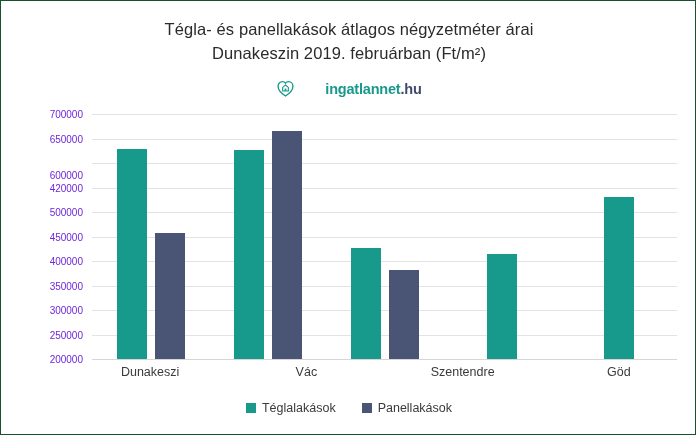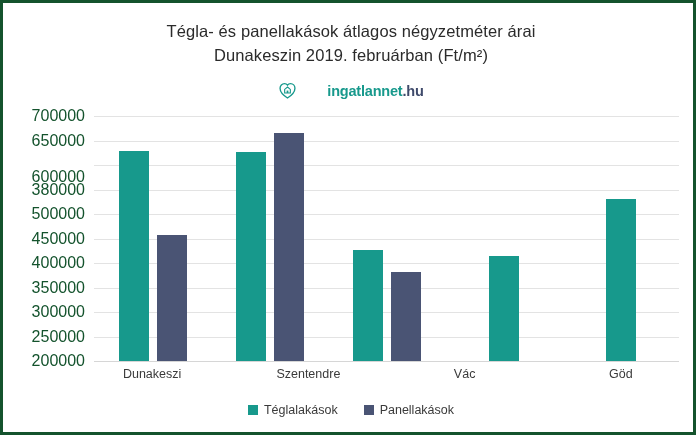--- a/index.html
+++ b/index.html
@@ -9,21 +9,21 @@
     background: #ffffff;
   }
   body {
     font-family: "Liberation Sans", sans-serif;
   }
   #chart-frame {
     position: relative;
     width: 696px;
     height: 435px;
     background: #ffffff;
-    border: 3px solid #14532d;
+    border: 1px solid #14532d;
     overflow: hidden;
   }
 
   
   #title-block {
     position: absolute;
     left: 0;
     top: 16px;
     width: 696px;
     text-align: center;
@@ -78,22 +78,22 @@
     position: absolute;
     left: 8px;
     top: 113px;
     width: 74px;
     height: 245px;
   }
   .y-tick {
     position: absolute;
     right: 0;
     transform: translateY(-50%);
-    font-size: 16px;
-    color: #14532d;
+    font-size: 10px;
+    color: #6d28d9;
     white-space: nowrap;
   }
 
   
   #bars {
     position: absolute;
     left: 91px;
     top: 113px;
     width: 585px;
     height: 245px;
@@ -189,21 +189,21 @@
       <div class="gridline" style="top: 172px;"></div>
       <div class="gridline" style="top: 196px;"></div>
       <div class="gridline" style="top: 221px;"></div>
       <div class="gridline baseline" style="top: 245px;"></div>
     </div>
 
   <div id="y-axis">
       <div class="y-tick" style="top: 0px;">700000</div>
       <div class="y-tick" style="top: 25px;">650000</div>
       <div class="y-tick" style="top: 49px; margin-top: 12px;">600000</div>
-      <div class="y-tick" style="top: 74px;">380000</div>
+      <div class="y-tick" style="top: 74px;">420000</div>
       <div class="y-tick" style="top: 98px;">500000</div>
       <div class="y-tick" style="top: 123px;">450000</div>
       <div class="y-tick" style="top: 147px;">400000</div>
       <div class="y-tick" style="top: 172px;">350000</div>
       <div class="y-tick" style="top: 196px;">300000</div>
       <div class="y-tick" style="top: 221px;">250000</div>
       <div class="y-tick" style="top: 245px;">200000</div>
     </div>
 
   <div id="bars">
@@ -222,22 +222,22 @@
       <div class="bar-group">
         <div class="bar tegla" title="Téglalakások: 415000" style="height: 105px; background: rgb(23, 153, 140);"></div>
       </div>
       <div class="bar-group">
         <div class="bar tegla" title="Téglalakások: 530000" style="height: 162px; background: rgb(23, 153, 140);"></div>
       </div>
     </div>
 
   <div id="x-axis">
       <div class="x-tick">Dunakeszi</div>
+      <div class="x-tick">Vác</div>
       <div class="x-tick">Szentendre</div>
-      <div class="x-tick">Vác</div>
       <div class="x-tick">Göd</div>
     </div>
 
   <div id="legend">
       <div class="legend-item">
         <span class="legend-swatch" style="background: rgb(23, 153, 140);"></span>
         <span class="legend-label">Téglalakások</span>
       </div>
       <div class="legend-item">
         <span class="legend-swatch" style="background: rgb(74, 84, 116);"></span>

